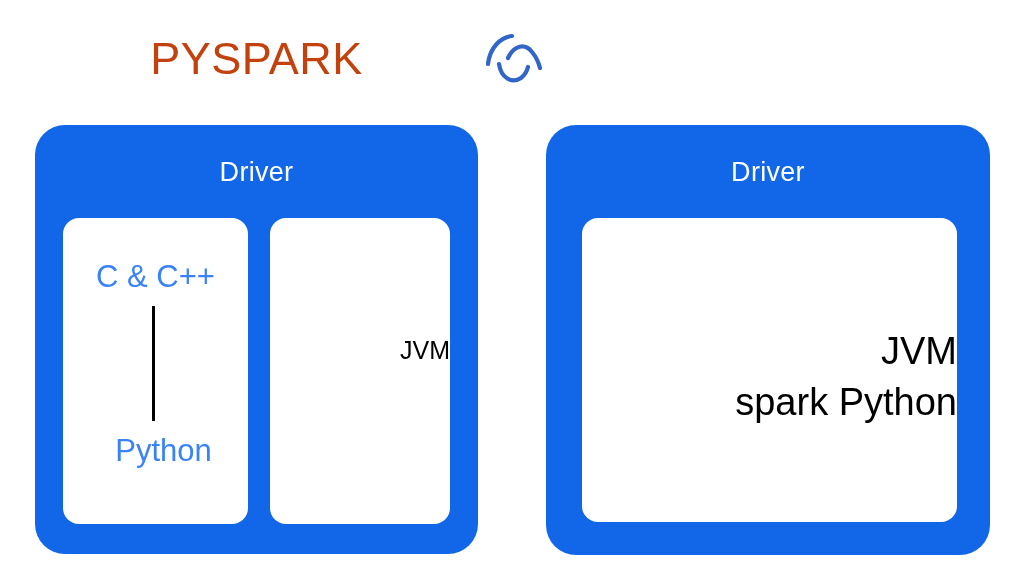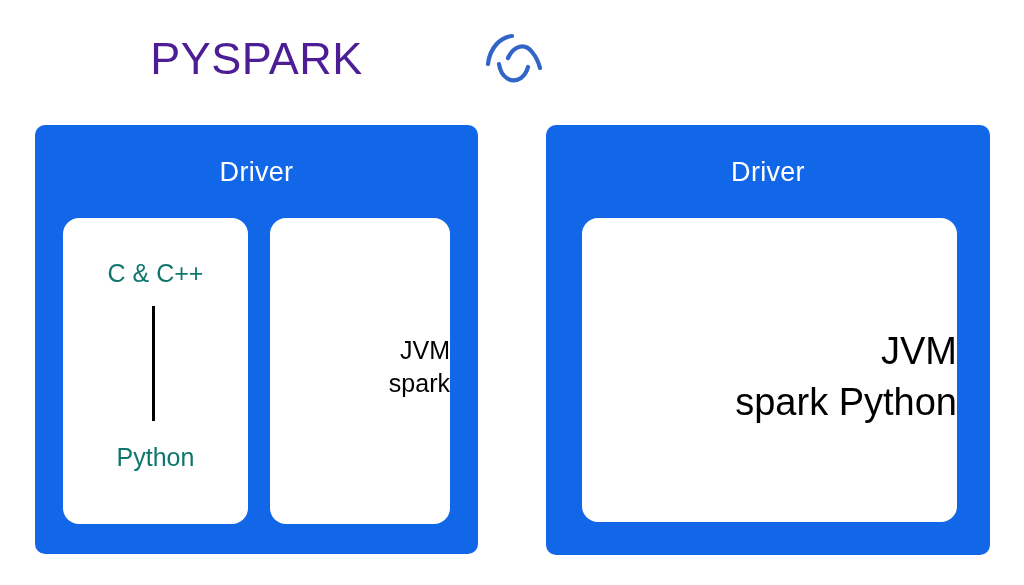--- a/index.html
+++ b/index.html
@@ -15,21 +15,21 @@
     position: relative;
     width: 1024px;
     height: 585px;
     background: #ffffff;
     overflow: hidden;
   }
 
   
   .heading {
     position: absolute;
-    color: #4c1d95;
+    color: #c2410c;
     font-size: 45px;
     font-weight: 400;
     letter-spacing: 0.5px;
     white-space: nowrap;
     text-align: center;
   }
   #heading-pyspark {
     left: 35px;
     top: 33px;
     width: 443px;
@@ -46,21 +46,21 @@
     left: 481px;
     top: 28px;
     width: 68px;
     height: 60px;
   }
 
   
   .panel {
     position: absolute;
     background: #1266e8;
-    border-radius: 10px;
+    border-radius: 30px;
   }
   #panel-pyspark {
     left: 35px;
     top: 125px;
     width: 443px;
     height: 429px;
   }
   #panel-scala {
     left: 546px;
     top: 125px;
@@ -103,27 +103,27 @@
     top: 93px;
     width: 375px;
     height: 304px;
   }
 
   
   .stack-text {
     position: absolute;
     width: 100%;
     text-align: center;
-    color: #0f766e;
-    font-size: 25px;
+    color: #3b82f6;
+    font-size: 31px;
     line-height: 1.15;
     white-space: nowrap;
   }
   #native-top   { top: 41px; }
-  #native-bottom{ top: 225px; }
+  #native-bottom{ top: 215px; padding-left: 8px; }
 
   #native-connector {
     position: absolute;
     left: 89px;
     top: 88px;
     width: 3px;
     height: 115px;
     background: #000000;
   }
 
@@ -175,21 +175,20 @@
       <div class="stack-text" id="native-top">C &amp; C++</div>
 
       <div id="native-connector"></div>
 
       <div class="stack-text" id="native-bottom">Python</div>
     </div>
 
     <div class="card" id="card-jvm-py">
       <div class="jvm-block" id="jvm-py-text">
         <span class="jvm-line">JVM</span>
-        <span class="jvm-line">spark</span>
       </div>
     </div>
 
   </div>
 
   <div class="panel" id="panel-scala">
 
     <div class="driver-label">Driver</div>
 
     <div class="card" id="card-jvm-scala">

